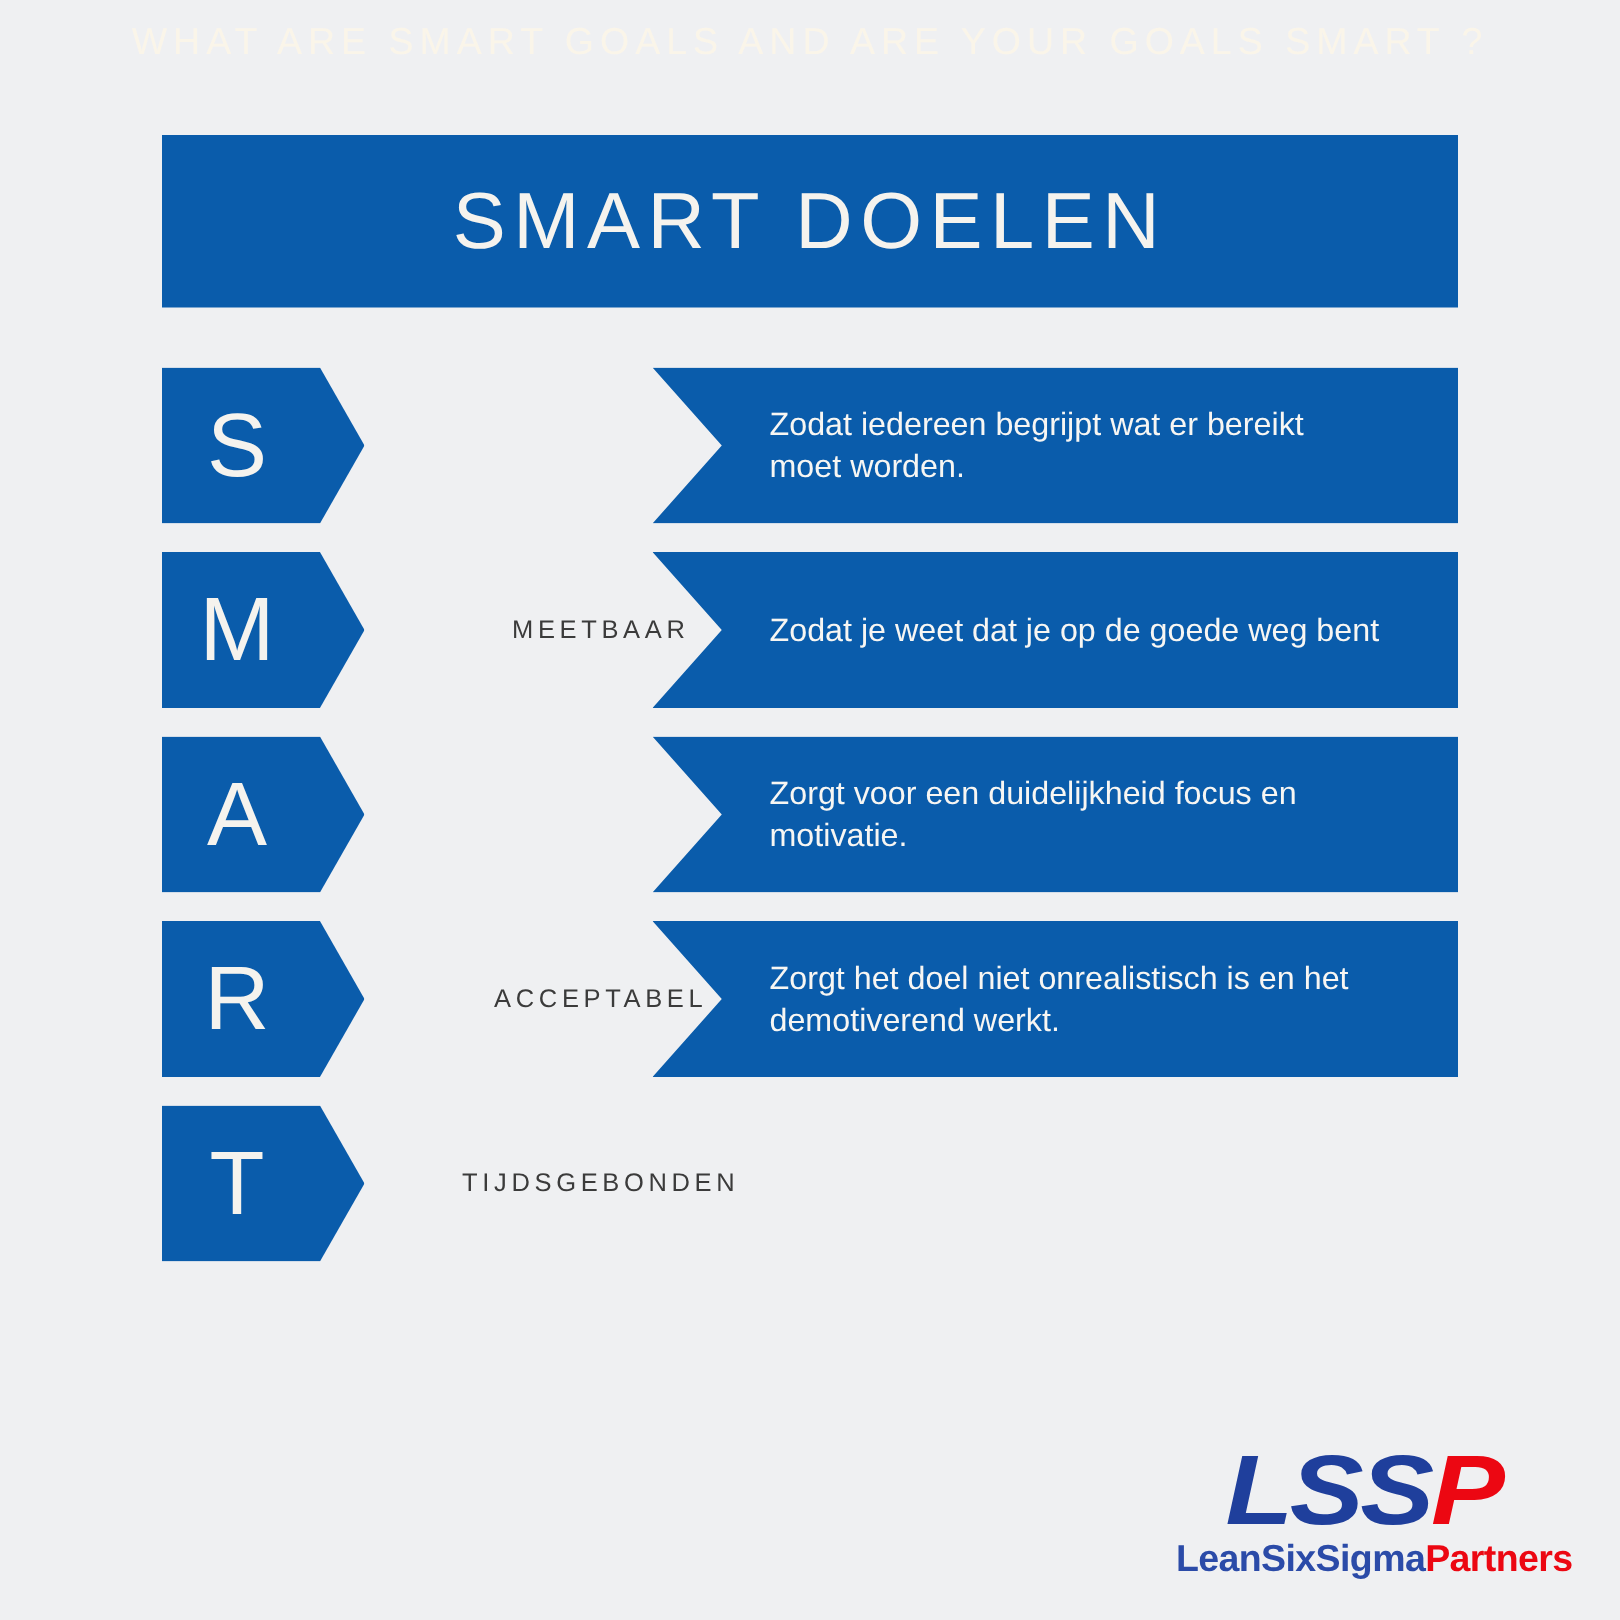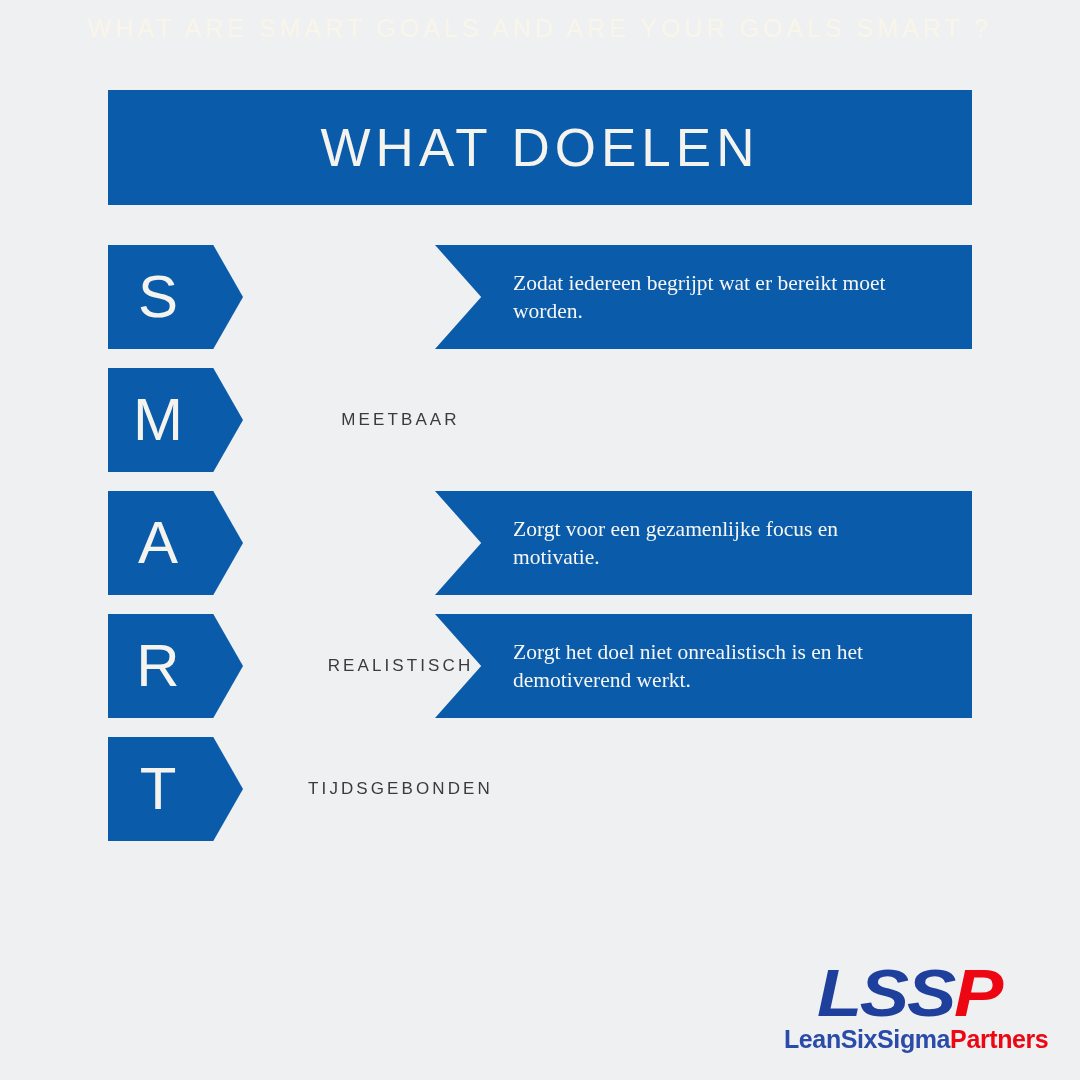--- a/index.html
+++ b/index.html
@@ -120,21 +120,21 @@
     width: 537px;
     height: 104px;
     background: #0a5cab;
     -webkit-clip-path: polygon(0 0, 100% 0, 100% 100%, 0 100%, 8.6% 50%);
     clip-path: polygon(0 0, 100% 0, 100% 100%, 0 100%, 8.6% 50%);
     display: flex;
     align-items: center;
   }
   .desc-text {
     color: #f7f6f3;
-    font-family: Liberation Serif, serif;
+    font-family: Liberation Sans, sans-serif;
     font-size: 21.5px;
     font-weight: 400;
     line-height: 1.32;
     padding-left: 78px;
     padding-right: 52px;
   }
 
   
   #logo {
     position: absolute;
@@ -168,53 +168,56 @@
   #logo-word .red  { color: #ec0712; }
 </style>
 </head>
 <body>
 
 <div id="canvas">
 
   <div id="watermark">WHAT ARE SMART GOALS AND ARE YOUR GOALS SMART ?</div>
 
   <div id="banner">
-    <span id="banner-title">WHAT DOELEN</span>
+    <span id="banner-title">SMART DOELEN</span>
   </div>
 
   <div class="row r0">
     <div class="letter-block">
       <span class="letter-glyph">S</span>
     </div>
     <div class="desc">
       <span class="desc-text">Zodat iedereen begrijpt wat er bereikt moet worden.</span>
     </div>
   </div>
 
   <div class="row r1">
     <div class="letter-block">
       <span class="letter-glyph">M</span>
     </div>
     <div class="keyword">MEETBAAR</div>
+    <div class="desc">
+      <span class="desc-text">Zodat je weet dat je op de goede weg bent</span>
+    </div>
   </div>
 
   <div class="row r2">
     <div class="letter-block">
       <span class="letter-glyph">A</span>
     </div>
     <div class="desc">
-      <span class="desc-text">Zorgt voor een gezamenlijke focus en motivatie.</span>
+      <span class="desc-text">Zorgt voor een duidelijkheid focus en motivatie.</span>
     </div>
   </div>
 
   <div class="row r3">
     <div class="letter-block">
       <span class="letter-glyph">R</span>
     </div>
-    <div class="keyword">REALISTISCH</div>
+    <div class="keyword">ACCEPTABEL</div>
     <div class="desc">
       <span class="desc-text">Zorgt het doel niet onrealistisch is en het demotiverend werkt.</span>
     </div>
   </div>
 
   <div class="row r4">
     <div class="letter-block">
       <span class="letter-glyph">T</span>
     </div>
     <div class="keyword">TIJDSGEBONDEN</div>

